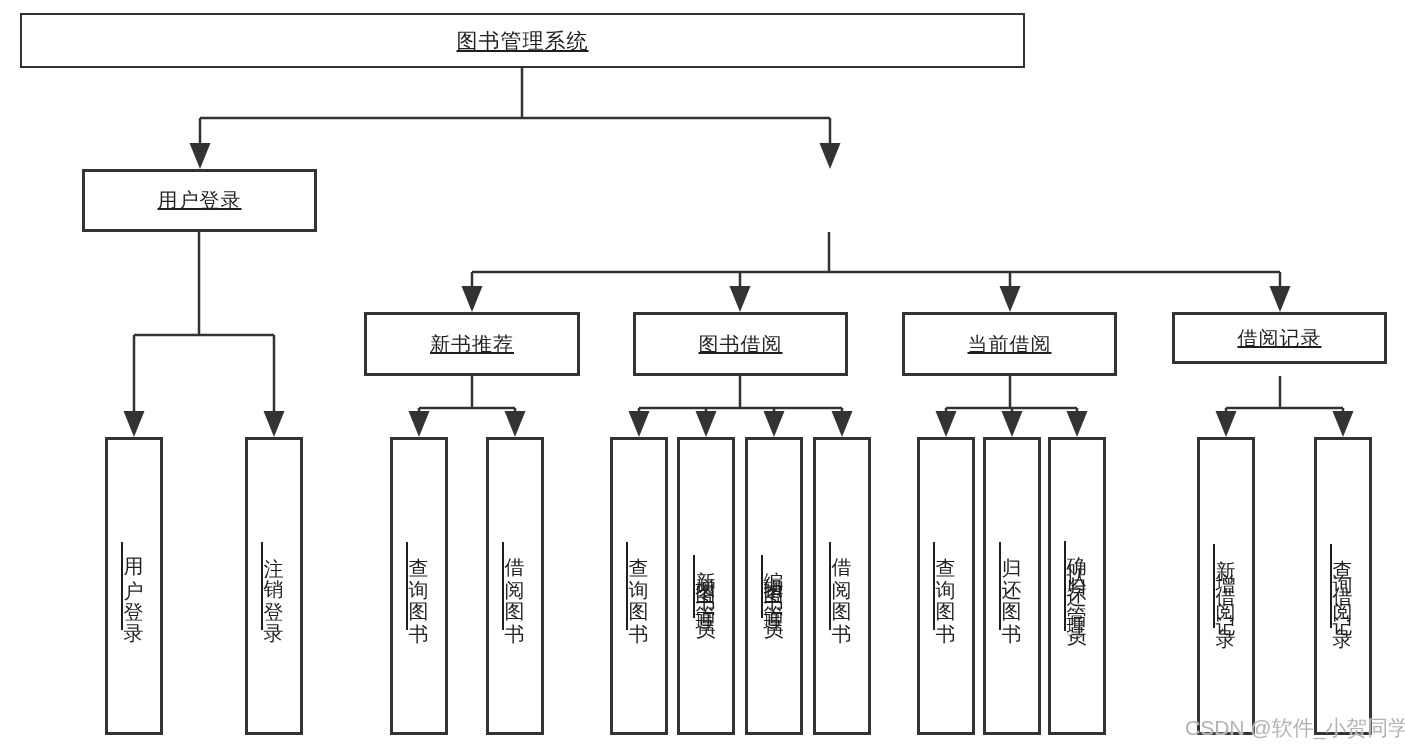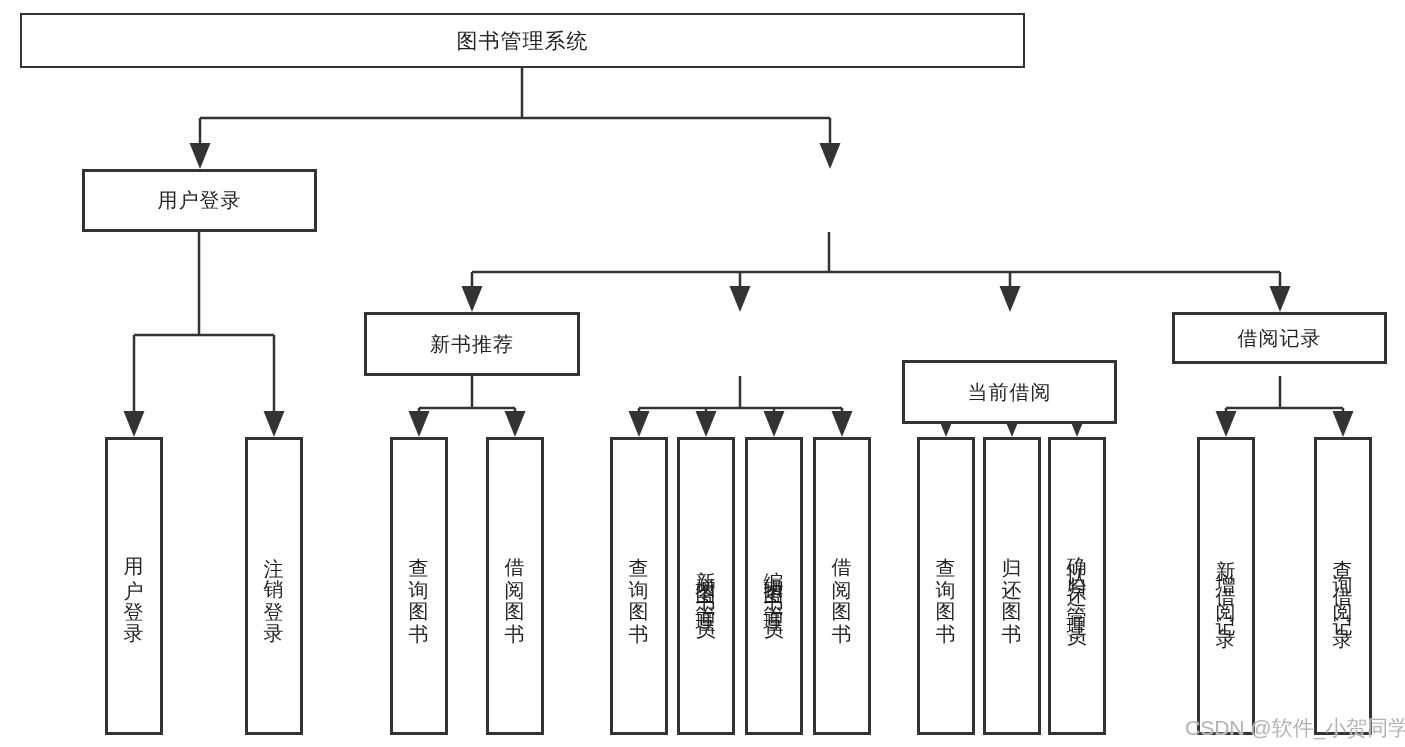--- a/index.html
+++ b/index.html
@@ -12,20 +12,21 @@
   }
   #connectors{position:absolute;left:0;top:0;z-index:0;}
   .node{
     position:absolute;
     box-sizing:border-box;
     background:#ffffff;
     border:3px solid #333333;
     display:flex;align-items:center;justify-content:center;
     color:#1f1f1f;
     z-index:1;
+    text-decoration:underline;
   }
   .node.root{border-width:2px;}
   .h-label{font-size:21px;letter-spacing:1px;white-space:nowrap;}
   .branch .h-label{font-size:20px;}
   .leaf{width:58px;top:437px;height:298px;}
   .vtext{
     writing-mode:vertical-rl;
     text-orientation:mixed;
     font-size:20px;
     line-height:1;
@@ -85,21 +86,24 @@
     <span class="h-label">图书管理系统</span>
   </div>
 
   <div class="node branch" style="left:82px;top:169px;width:235px;height:63px;">
     <span class="h-label">用户登录</span>
   </div>
 
   <div class="node branch" style="left:364px;top:312px;width:216px;height:64px;">
     <span class="h-label">新书推荐</span>
   </div>
-  <div class="node branch" style="left:902px;top:312px;width:215px;height:64px;margin-top:48px;">
+  <div class="node branch" style="left:633px;top:312px;width:215px;height:64px;">
+    <span class="h-label">图书借阅</span>
+  </div>
+  <div class="node branch" style="left:902px;top:312px;width:215px;height:64px;">
     <span class="h-label">当前借阅</span>
   </div>
   <div class="node branch" style="left:1172px;top:312px;width:215px;height:52px;">
     <span class="h-label">借阅记录</span>
   </div>
 
   <div class="node leaf" style="left:105px;">
     <span class="vtext ls4">用户登录</span>
   </div>
   <div class="node leaf" style="left:245px;">

